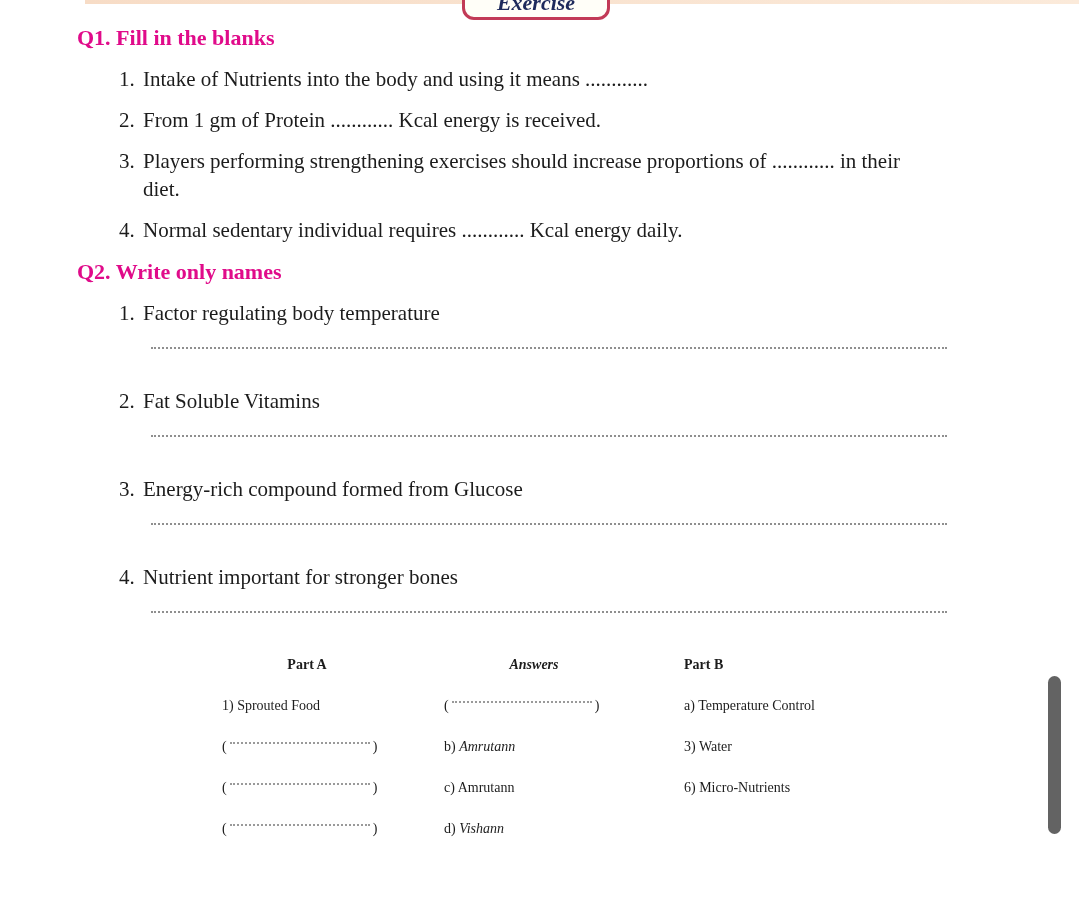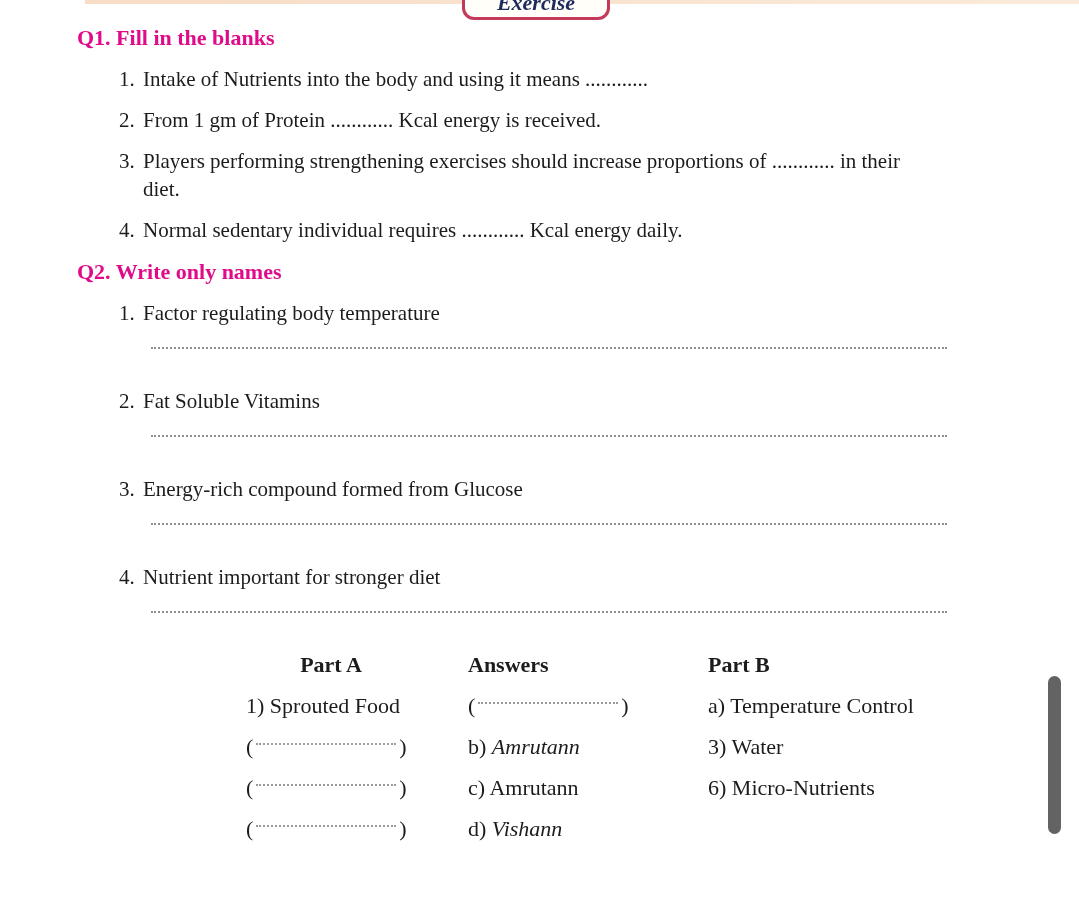--- a/index.html
+++ b/index.html
@@ -42,27 +42,26 @@
   .answer-line{
     margin:20px 0 0 32px;
     width:796px;height:0;
     border-bottom:2px dotted #8f8f8f;
   }
   .match{margin-left:145px;margin-top:4px;}
   .match-grid{
     display:grid;
     grid-template-columns:222px 240px auto;
     row-gap:13px;
-    font-size:22px;line-height:28px;
+    font-size:14px;line-height:28px;
     align-items:start;
-    margin-left:24px;
   }
   .hdr{font-weight:bold;}
   .hdr-a{width:170px;text-align:center;}
-  .hdr-ans{width:180px;text-align:left;}
+  .hdr-ans{width:180px;text-align:center;font-style:italic;}
   .hdr-b{width:180px;}
   .paren-cell{white-space:nowrap;}
   .paren-dots{
     display:inline-block;width:140px;height:0;
     border-bottom:2px dotted #9a9a9a;
     vertical-align:middle;
     transform:translateY(-5px);
     margin:0 3px;
   }
   .italic{font-style:italic;}
@@ -121,21 +120,21 @@
   <div class="q2-item">
     <div class="row">
       <span class="num">3.</span>
       <span class="txt">Energy-rich compound formed from Glucose</span>
     </div>
     <div class="answer-line"></div>
   </div>
   <div class="q2-item">
     <div class="row">
       <span class="num">4.</span>
-      <span class="txt">Nutrient important for stronger diet</span>
+      <span class="txt">Nutrient important for stronger bones</span>
     </div>
     <div class="answer-line"></div>
   </div>
 
 
   <div class="match">
     <div class="match-grid">
 
       <div class="hdr hdr-a">Part A</div>
       <div class="hdr hdr-ans">Answers</div>

